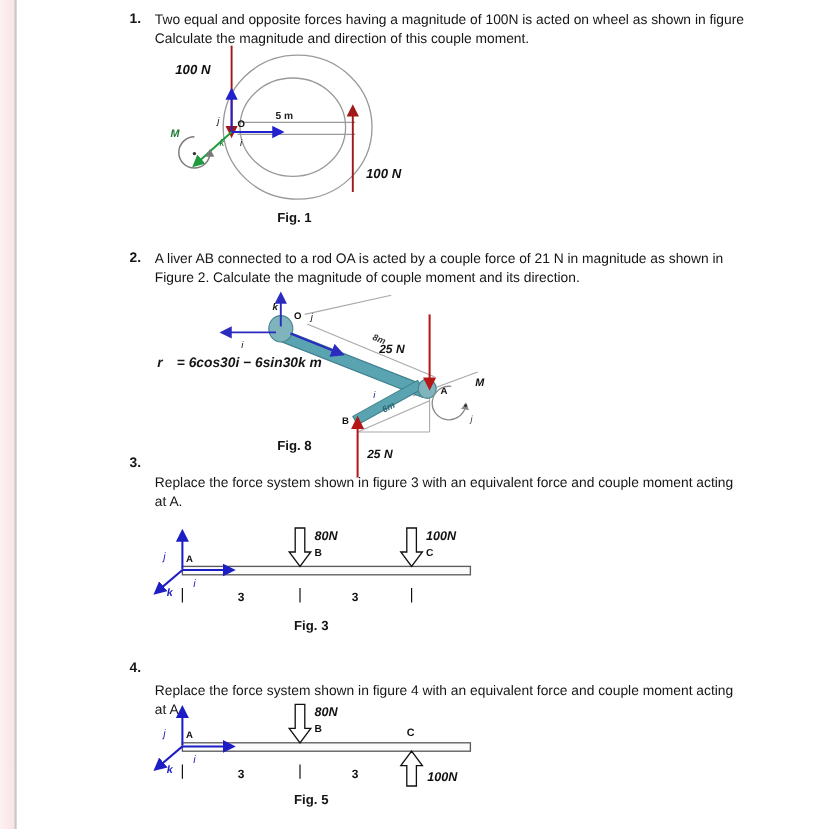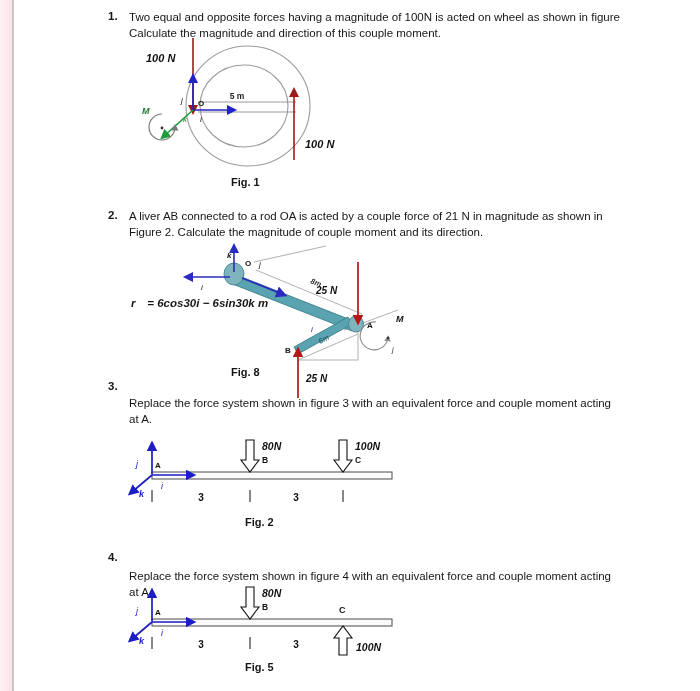--- a/index.html
+++ b/index.html
@@ -205,21 +205,21 @@
       <text class="lbl-bold" x="221" y="16" font-size="10.5" fill="#111">100N</text>
       <text x="221" y="29" font-size="8.5" font-weight="700" fill="#111">C</text>
 
       <line x1="18" y1="56" x2="18" y2="68" stroke="#111" stroke-width="1"></line>
       <line x1="116" y1="56" x2="116" y2="68" stroke="#111" stroke-width="1"></line>
       <line x1="209" y1="56" x2="209" y2="68" stroke="#111" stroke-width="1"></line>
       <text x="67" y="67" font-size="10" font-weight="700" text-anchor="middle" fill="#111">3</text>
       <text x="162" y="67" font-size="10" font-weight="700" text-anchor="middle" fill="#111">3</text>
     </svg>
   </div>
-  <div class="fig-caption" style="left:231px;top:516px;">Fig. 2</div>
+  <div class="fig-caption" style="left:231px;top:516px;">Fig. 3</div>
 
   <div class="problem">
     <div class="pnum" style="left:94px;top:551px;">4.</div>
     <div class="ptext" style="left:115px;top:569px;width:492px;">Replace the force system shown in figure 4 with an equivalent force and couple moment acting at A.</div>
   </div>
 
   <div class="figwrap" style="left:120px;top:586px;">
     <svg width="280" height="78" viewBox="0 0 280 78">
       <defs>
         <marker id="f4-blue" markerWidth="7" markerHeight="7" refX="3.2" refY="3.2" orient="auto">

